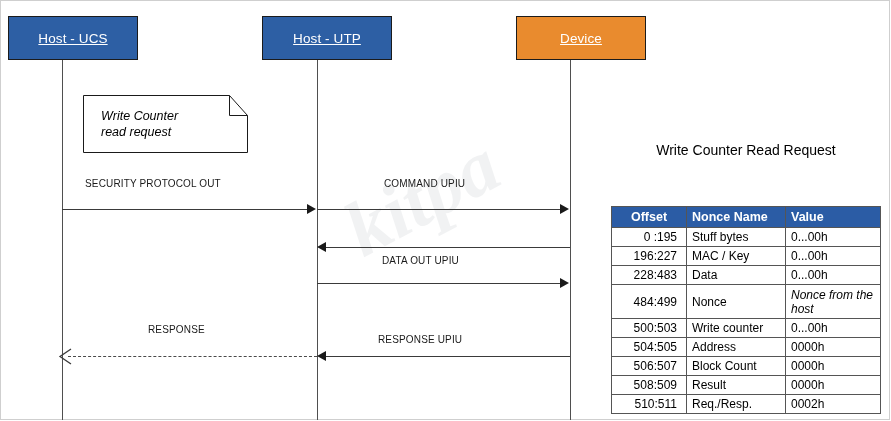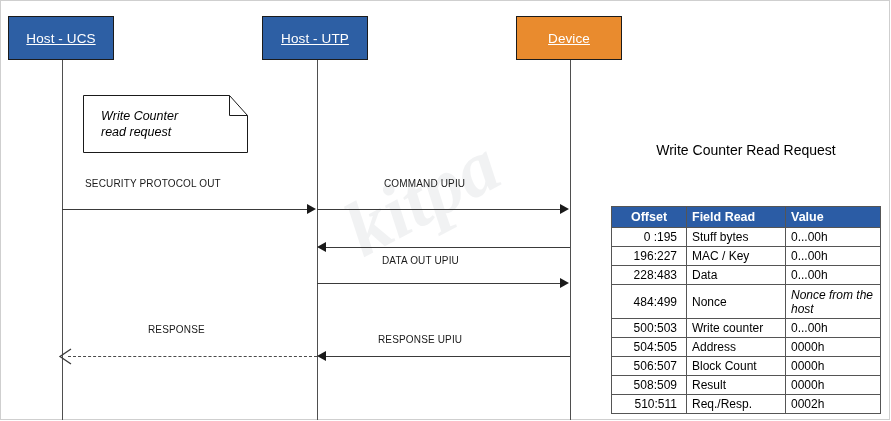--- a/index.html
+++ b/index.html
@@ -42,21 +42,21 @@
     transform: rotate(-28deg);
     transform-origin: left top;
     white-space: nowrap;
     pointer-events: none;
     user-select: none;
   }
 
   
   .actor-box {
     position: absolute;
-    width: 106px;
+    width: 130px;
     height: 44px;
     box-sizing: border-box;
     border: 1px solid #1b1b1b;
     display: flex;
     align-items: center;
     justify-content: center;
   }
   .actor-box .actor-label {
     color: #ffffff;
     font-size: 13.5px;
@@ -239,21 +239,21 @@
       <path d="M13,1 L2,8.5 L13,16" fill="none" stroke="#3a3a3a" stroke-width="1.3"></path>
     </svg>
   </div>
 
   <div class="table-title">Write Counter Read Request</div>
 
   <table class="spec">
     <thead>
       <tr>
         <th class="c-offset" style="background: rgb(43, 92, 165);">Offset</th>
-        <th class="c-field" style="background: rgb(43, 92, 165);">Field Read</th>
+        <th class="c-field" style="background: rgb(43, 92, 165);">Nonce Name</th>
         <th class="c-value" style="background: rgb(43, 92, 165);">Value</th>
       </tr>
     </thead>
     <tbody>
       <tr>
         <td class="c-offset">0 :195</td>
         <td class="c-field">Stuff bytes</td>
         <td class="c-value">0...00h</td>
       </tr>
       <tr>

